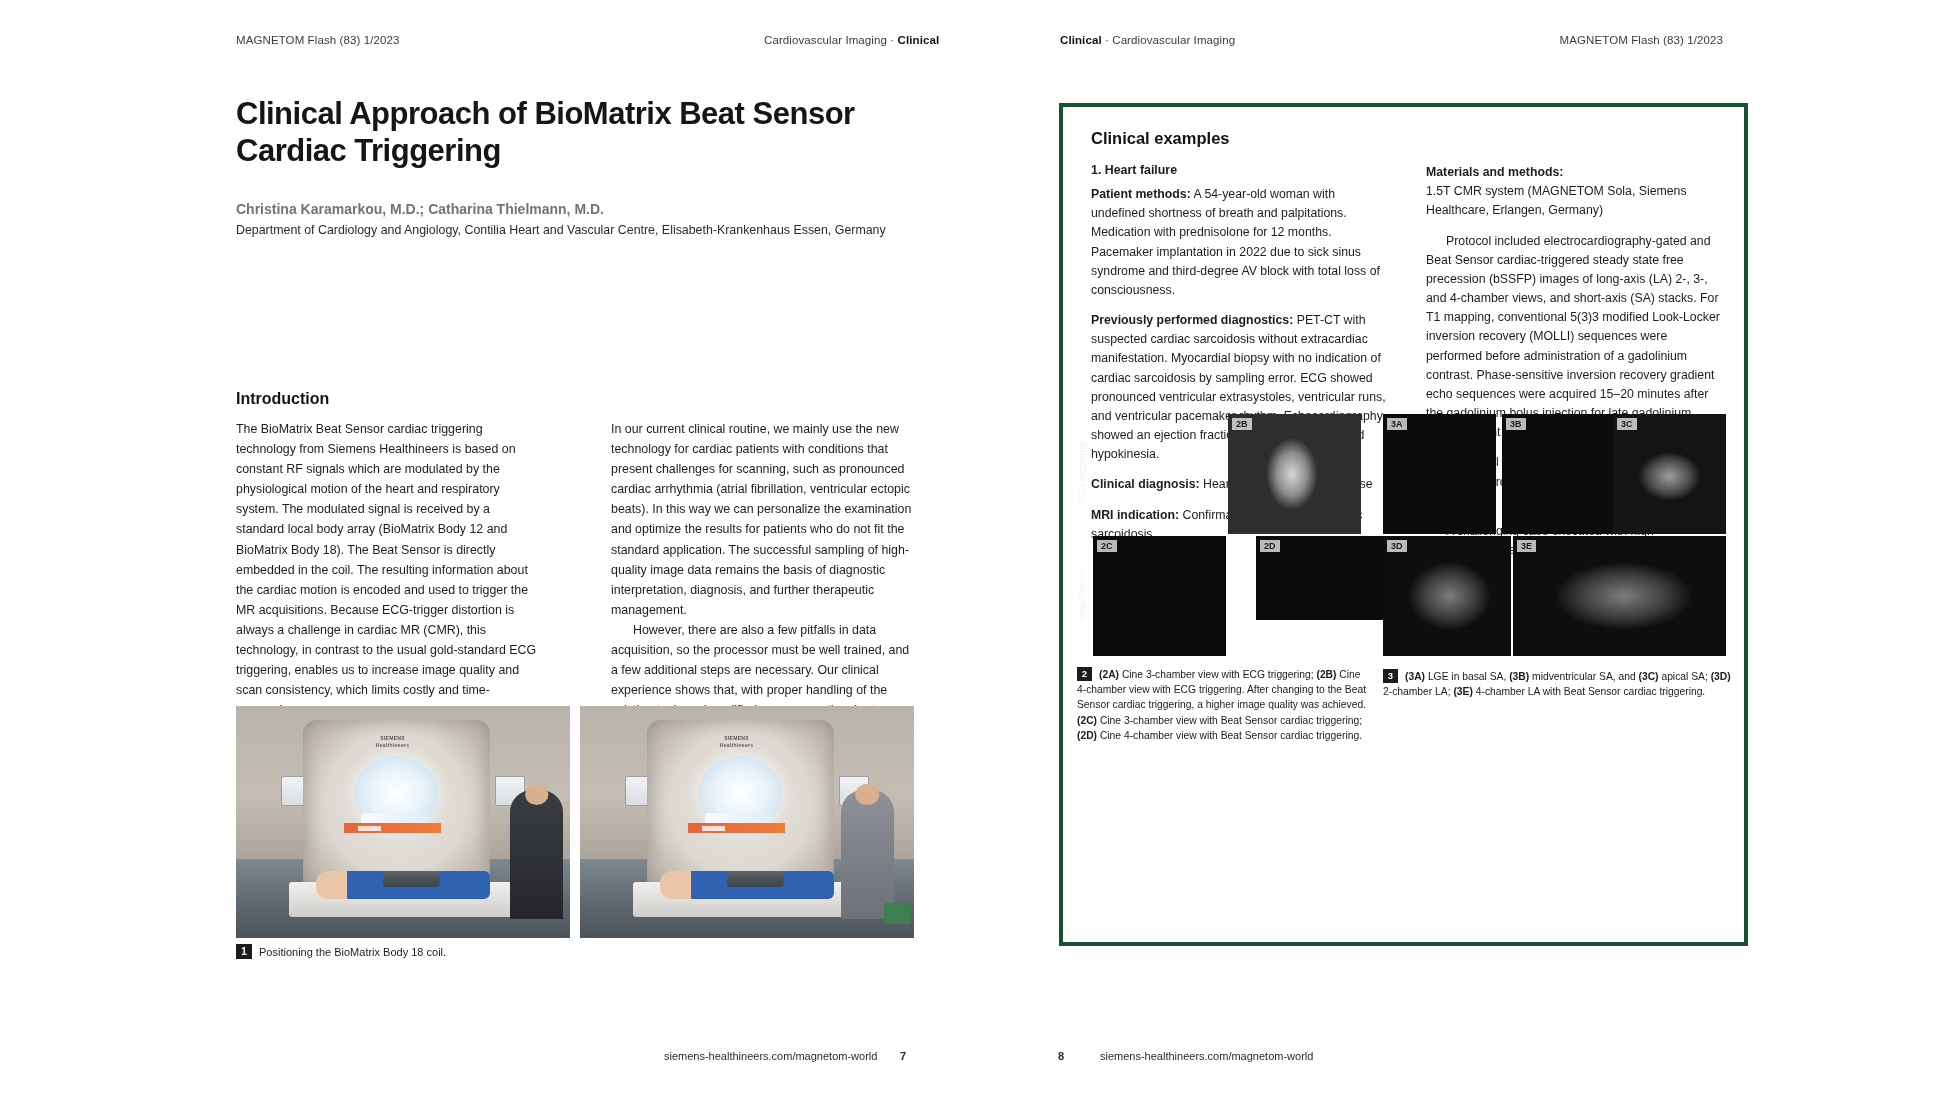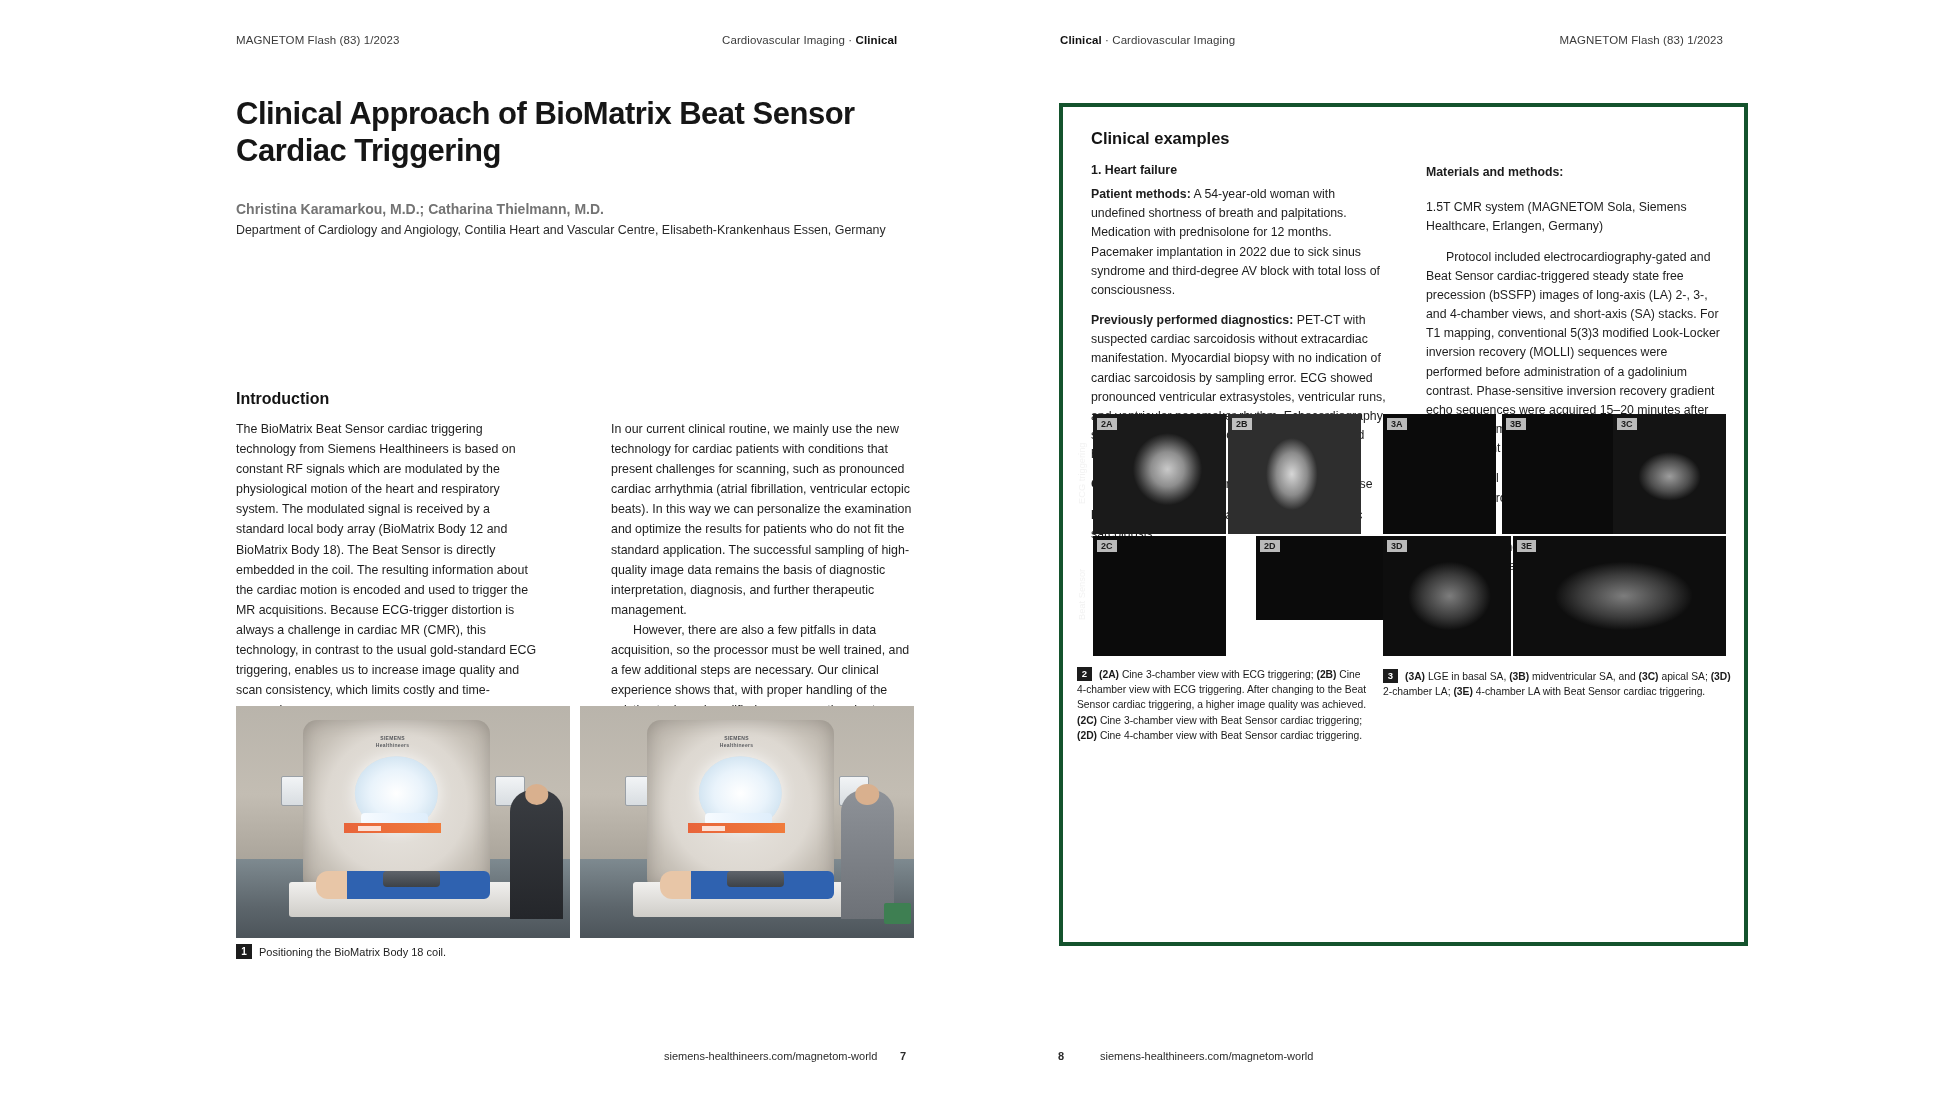--- a/index.html
+++ b/index.html
@@ -13,21 +13,21 @@
   .spread { position: relative; width: 1959px; height: 1102px; background:#fff; }
 
   
   .runhead {
     position: absolute; top: 34px;
     font-size: 11.5px; color: #3b3b3b; letter-spacing: .1px;
     white-space: nowrap;
   }
   .runhead b { font-weight: 700; color:#111; }
   #rh-left   { left: 236px; }
-  #rh-center { left: 722px; }
+  #rh-center { left: 764px; }
   #rh-right2 { left: 1060px; }
   #rh-right  { right: 236px; }
 
   
   .left-page { position: absolute; left:0; top:0; width: 979px; height: 1102px; }
 
   .title {
     position: absolute; left: 236px; top: 96px; width: 690px;
     font-size: 31px; font-weight: 800; line-height: 1.18;
     letter-spacing: -0.5px; color: #161616;
@@ -162,21 +162,21 @@
     position:absolute; left: 28px; top: 22px;
     font-size: 16.5px; font-weight: 800; color:#141414;
   }
   .bcol { position:absolute; top: 56px; width: 298px; }
   .bcol.l { left: 28px; }
   .bcol.r { left: 363px; }
   .bcol h4 { font-size: 12.4px; font-weight: 700; margin-bottom: 8px; }
   .bcol p { font-size: 12.3px; line-height: 1.56; margin-bottom: 11px; color:#1d1d1d; }
   .bcol p b { font-weight: 700; }
   .bcol p.indent { text-indent: 20px; margin-bottom: 0; }
-  .bcol p.tight { margin-bottom: 16px; }
+  .bcol p.tight { margin-bottom: 0; }
 
   
   .fig2 { position:absolute; left: 14px; top: 305px; width: 288px; height: 245px; }
   .fig3 { position:absolute; left: 320px; top: 305px; width: 352px; height: 245px; text-decoration: underline; }
 
   .sidelab {
     position:absolute; left: 0; width: 14px;
     writing-mode: vertical-rl; transform: rotate(180deg);
     font-size: 9.3px; color: #f2f2f2; text-align:center;
     white-space: nowrap;
@@ -323,24 +323,20 @@
         <p>1.5T CMR system (MAGNETOM Sola, Siemens Healthcare, Erlangen, Germany)</p>
         <p class="indent" style="margin-bottom:11px">Protocol included electrocardiography-gated and Beat Sensor cardiac-triggered steady state free precession (bSSFP) images of long-axis (LA) 2-, 3-, and 4-chamber views, and short-axis (SA) stacks. For T1 mapping, conventional 5(3)3 modified Look-Locker inversion recovery (MOLLI) sequences were performed before administration of a gadolinium contrast. Phase-sensitive inversion recovery gradient echo sequences were acquired 15–20 minutes after the gadolinium bolus injection for late gadolinium enhancement (LGE) assessment.</p>
         <p class="indent" style="margin-bottom:11px">The initial electrocardiography-gated (bSSFP) sequences produced a lower image quality due to arrhythmias.</p>
         <p class="indent">A challenging case executed with high performance thanks to Beat Sensor cardiac triggering.</p>
       </div>
 
       <div class="fig2">
         <div class="sidelab top">ECG triggering</div>
         <div class="sidelab bot">Beat Sensor</div>
 
-        <div class="tile" style="left:16px; top:2px; width:133px; height:120px;">
-          <div class="mri a"></div>
-          <div class="tag">2A</div>
-        </div>
         <div class="tile" style="left:151px; top:2px; width:133px; height:120px;">
           <div class="mri b"></div>
           <div class="tag">2B</div>
         </div>
         <div class="tile" style="left:16px; top:124px; width:133px; height:120px;">
           <div class="mri c"></div>
           <div class="tag">2C</div>
         </div>
         <div class="tile" style="left:151px; top:124px; width:133px; height:84px;margin-left:28px;">
           <div class="mri d"></div>

